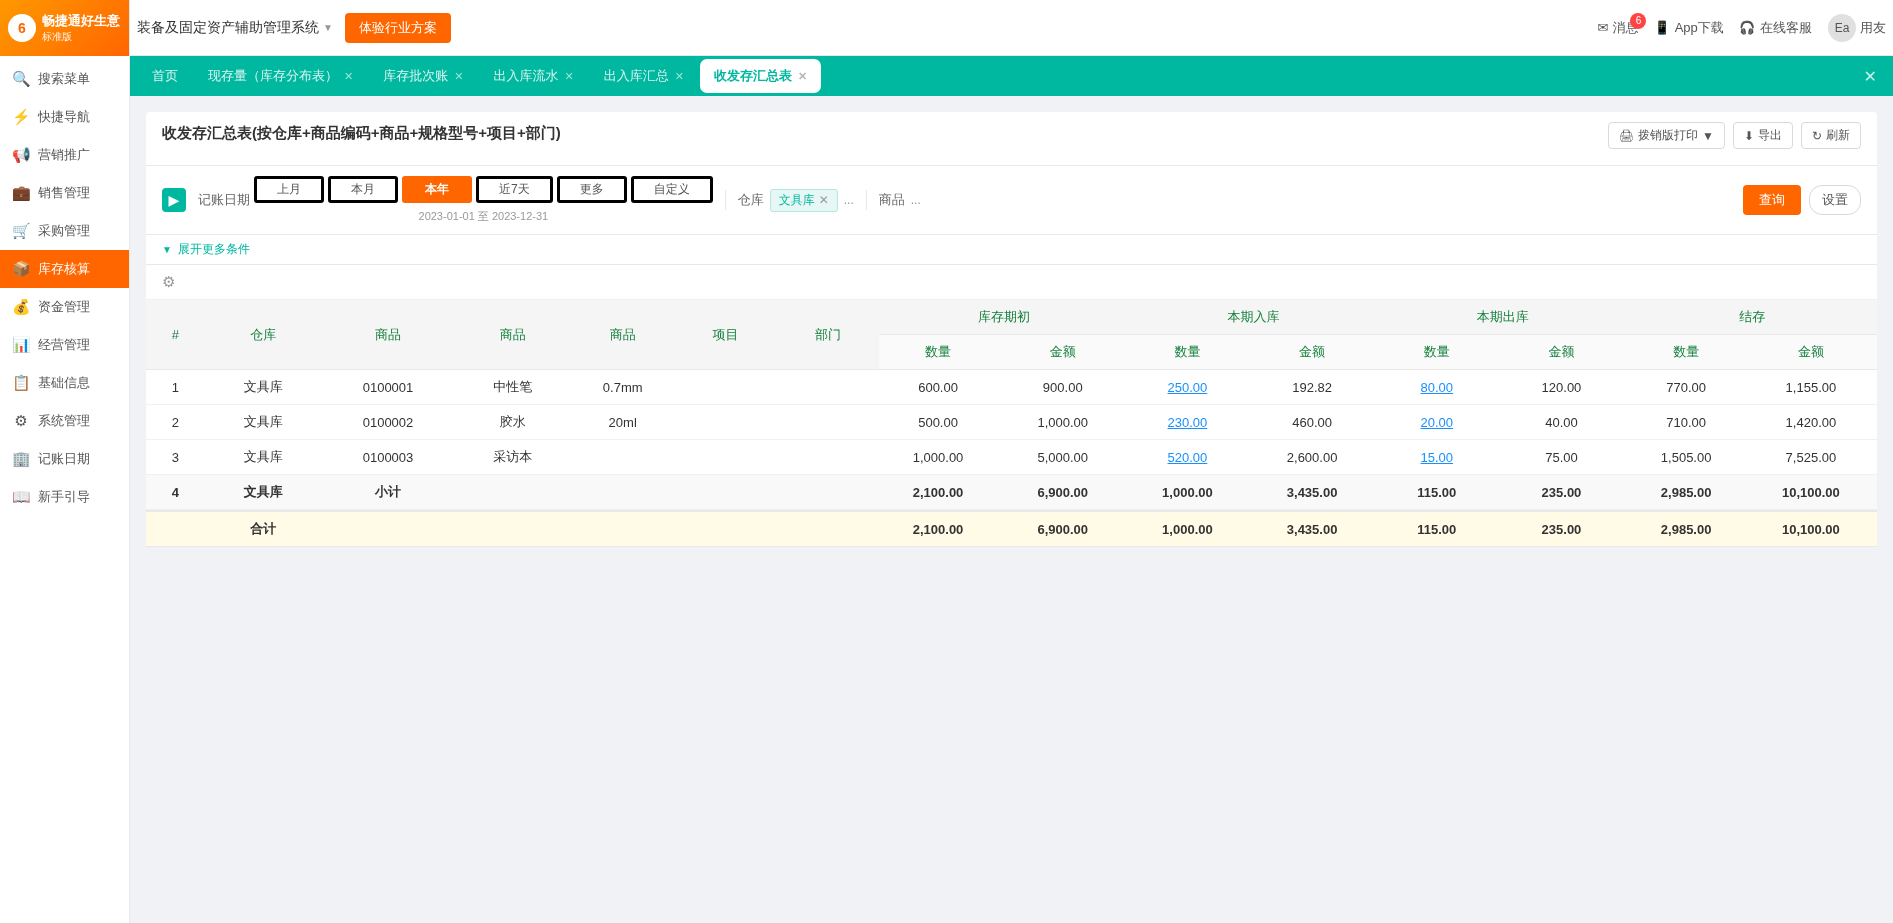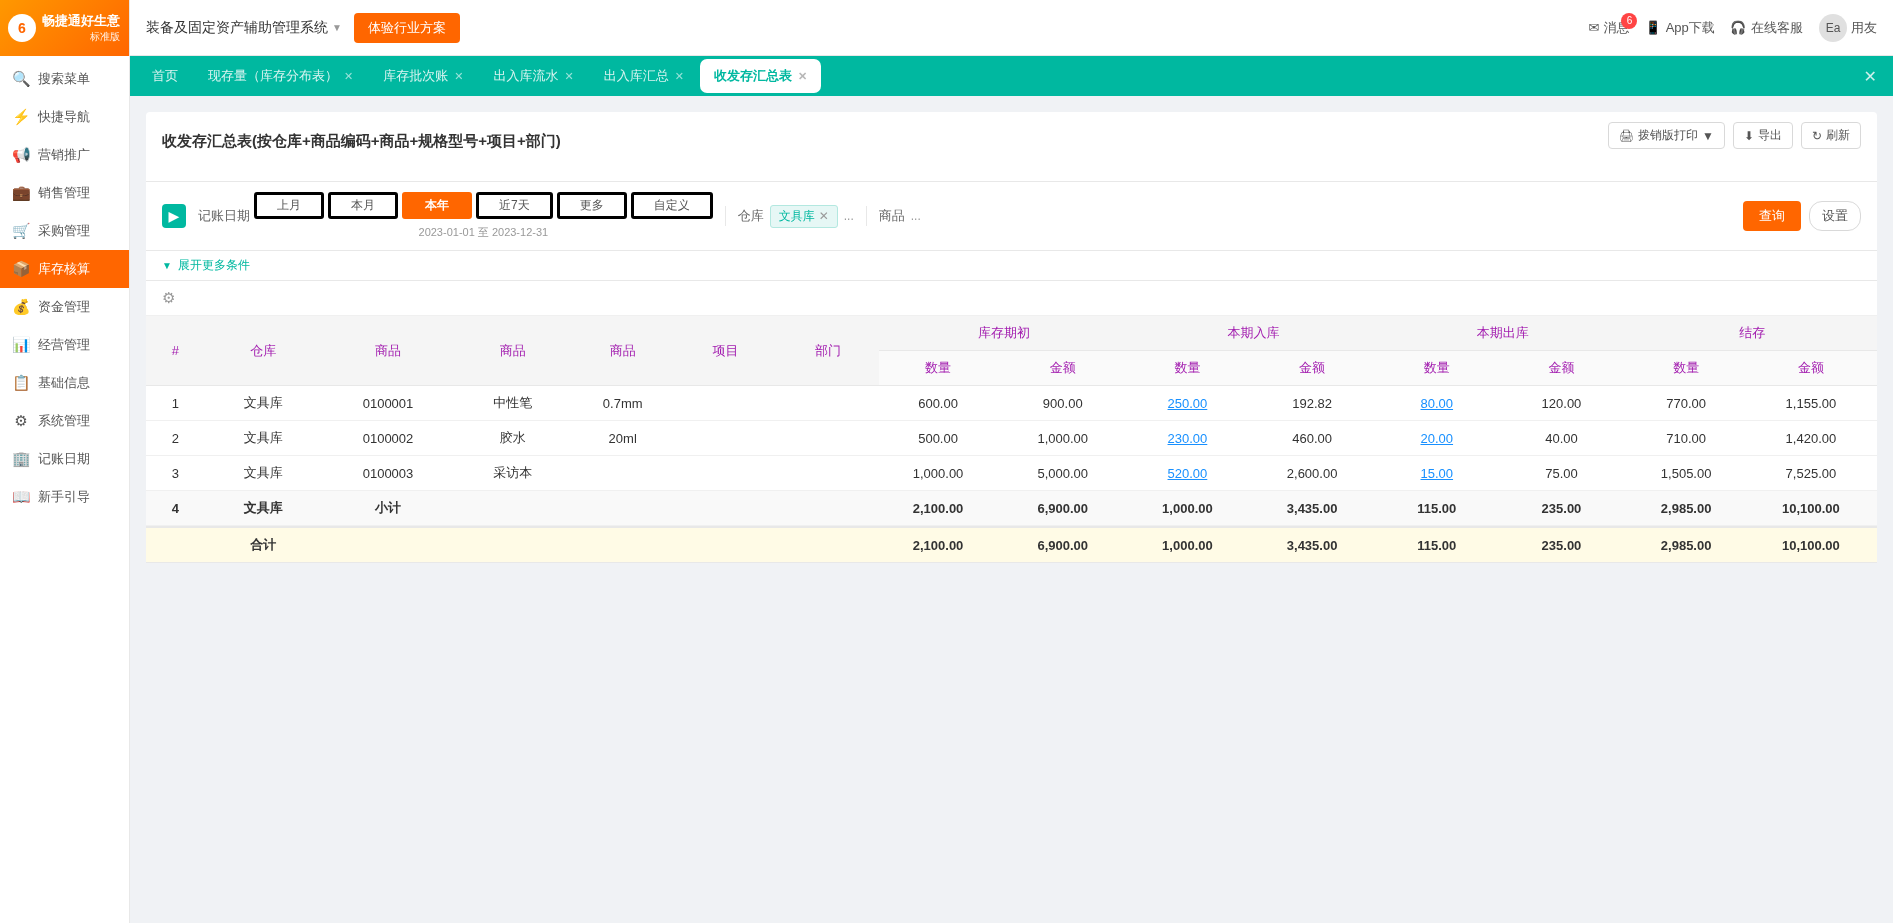--- a/index.html
+++ b/index.html
@@ -14,39 +14,39 @@
     .sidebar-header {
       background: linear-gradient(135deg, #ff9800, #ff6600);
       padding: 10px 8px; color: #fff; display: flex; align-items: center; gap: 6px;
       min-height: 56px;
     }
     .sidebar-logo-icon {
       width: 28px; height: 28px; background: #fff; border-radius: 50%;
       display: flex; align-items: center; justify-content: center;
       color: #ff6600; font-weight: bold; font-size: 14px; flex-shrink: 0;
     }
-    .sidebar-header-text { font-size: 12px; line-height: 1.4; text-align: right; }
+    .sidebar-header-text { font-size: 12px; line-height: 1.4; }
     .sidebar-header-text .title { font-weight: bold; font-size: 13px; }
     .sidebar-header-text .subtitle { font-size: 10px; opacity: 0.9; }
     .sidebar-nav { flex: 1; overflow-y: auto; padding: 4px 0; }
     .sidebar-item {
       display: flex; align-items: center; gap: 8px;
       padding: 10px 12px; cursor: pointer; color: #555; font-size: 13px;
       transition: background 0.2s;
     }
     .sidebar-item.active { background: #ff6600; color: #fff; }
     .sidebar-item .icon { font-size: 15px; width: 18px; text-align: center; }
 
     
     .main { margin-left: 130px; display: flex; flex-direction: column; height: 100vh; }
 
     
     .topbar {
       height: 56px; background: #fff; border-bottom: 1px solid #e8e8e8;
-      display: flex; align-items: center; padding: 0 16px; gap: 12px;
+      display: flex; align-items: center; padding: 0 7px; gap: 12px;
       position: sticky; top: 0; z-index: 99;
     }
     .topbar-system-select {
       display: flex; align-items: center; gap: 4px; font-size: 14px; color: #333; cursor: pointer;
     }
     .topbar-system-select .arrow { font-size: 10px; color: #999; }
     .topbar-btn {
       background: #ff6600; color: #fff; border: none; padding: 6px 14px;
       border-radius: 4px; cursor: pointer; font-size: 13px;
     }
@@ -74,21 +74,21 @@
     }
     .tab.active { background: #fff; color: #00b8a0; font-weight: bold; border-radius: 7px; }
     .tab .close-icon { font-size: 11px; opacity: 0.7; }
     .tab.active .close-icon { color: #999; }
     .tabbar-close { color: rgba(255,255,255,0.8); cursor: pointer; margin-left: auto; padding: 4px 8px; font-size: 16px; }
 
     
     .content { flex: 1; overflow-y: auto; padding: 16px; background: #f0f2f5; }
 
     
-    .page-header { background: #fff; padding: 20px 16px; border-radius: 4px 4px 0 0; border-bottom: 1px solid #e8e8e8; }
+    .page-header { background: #fff; padding: 12px 16px; border-radius: 4px 4px 0 0; border-bottom: 1px solid #e8e8e8; }
     .page-title { font-size: 15px; font-weight: bold; color: #333; margin-bottom: 10px; }
 
     
     .filter-bar {
       background: #fff; padding: 10px 16px; border-bottom: 1px solid #e8e8e8;
       display: flex; align-items: center; flex-wrap: wrap; gap: 12px;
     }
     .filter-expand-btn {
       background: #00b8a0; color: #fff; border: none; width: 24px; height: 24px;
       border-radius: 4px; cursor: pointer; display: flex; align-items: center; justify-content: center;
@@ -135,21 +135,21 @@
       padding: 8px 16px; display: flex; align-items: center; gap: 8px;
       border-bottom: 1px solid #f0f0f0;
     }
     .gear-btn {
       background: none; border: none; cursor: pointer; color: #999; font-size: 15px;
     }
     .table-wrapper { overflow-x: auto; }
     table { width: 100%; border-collapse: collapse; font-size: 13px; }
     thead tr th {
       background: #f5f5f5; border-bottom: 1px solid #e8e8e8;
-      padding: 8px 10px; text-align: center; font-weight: normal; color: #a21caf;
+      padding: 8px 10px; text-align: center; font-weight: normal; color: #15803d;
       white-space: nowrap;
     }
     thead tr.header-group th { background: #fafafa; border-top: 1px solid #e8e8e8; }
     tbody tr td {
       border-bottom: 1px solid #f0f0f0; padding: 8px 10px;
       text-align: center; color: #333;
     }
     tbody tr.subtotal td { font-weight: bold; background: #f9f9f9; }
     .link-val { color: #1890ff; text-decoration: underline; cursor: pointer; }
 

